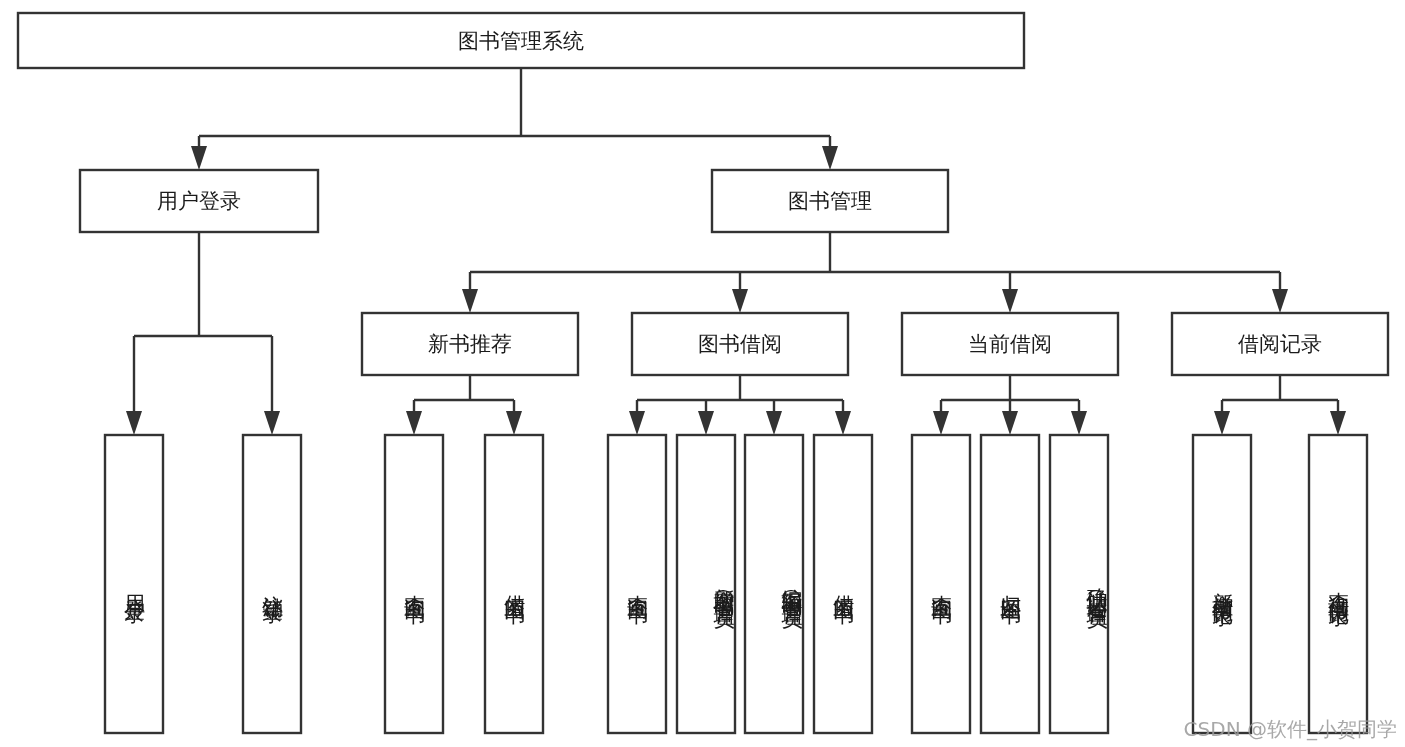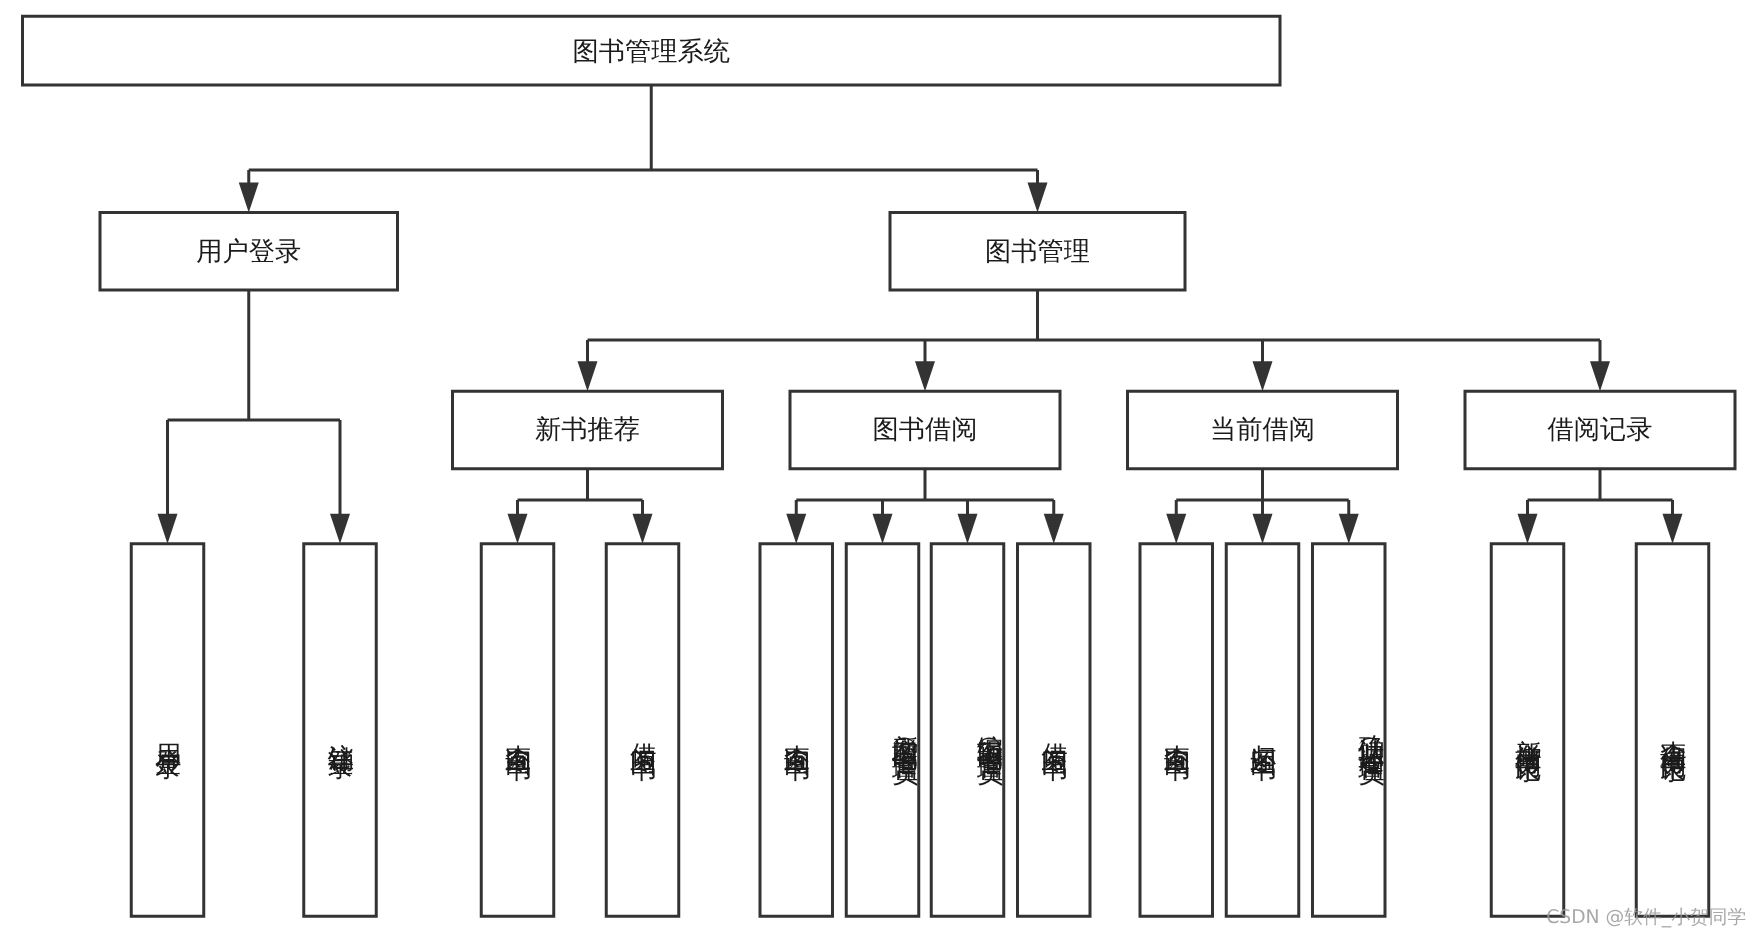--- a/index.html
+++ b/index.html
@@ -61,21 +61,21 @@
     letter-spacing: 3px;
     color: #1b1b1b;
     pointer-events: none;
     text-align: center;
   }
   #watermark {
     position: absolute;
     right: 8px;
     bottom: 4px;
     font-family: "DejaVu Sans", "Liberation Sans", sans-serif;
-    font-size: 15px;
+    font-size: 20px;
     color: #9a9a9a;
     opacity: 0.85;
     white-space: nowrap;
   }
 </style>
 </head>
 <body>
 
 <div id="diagram-root">
 

